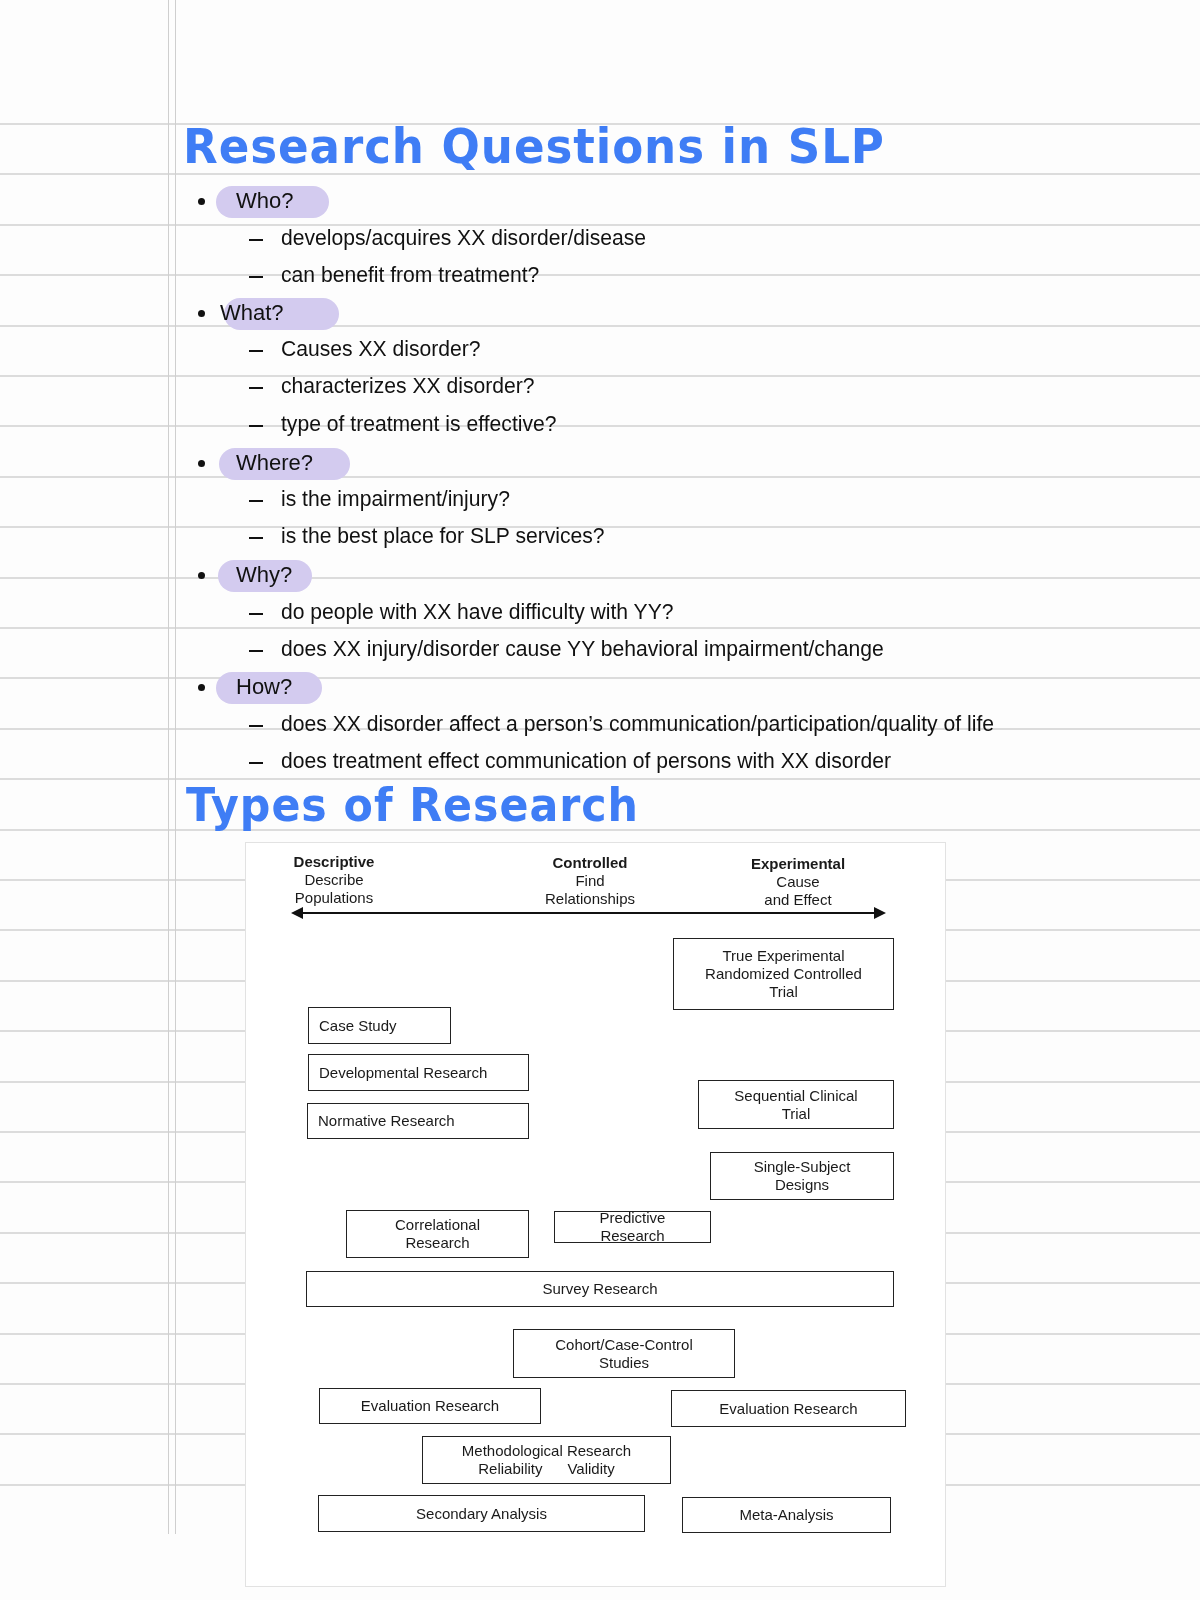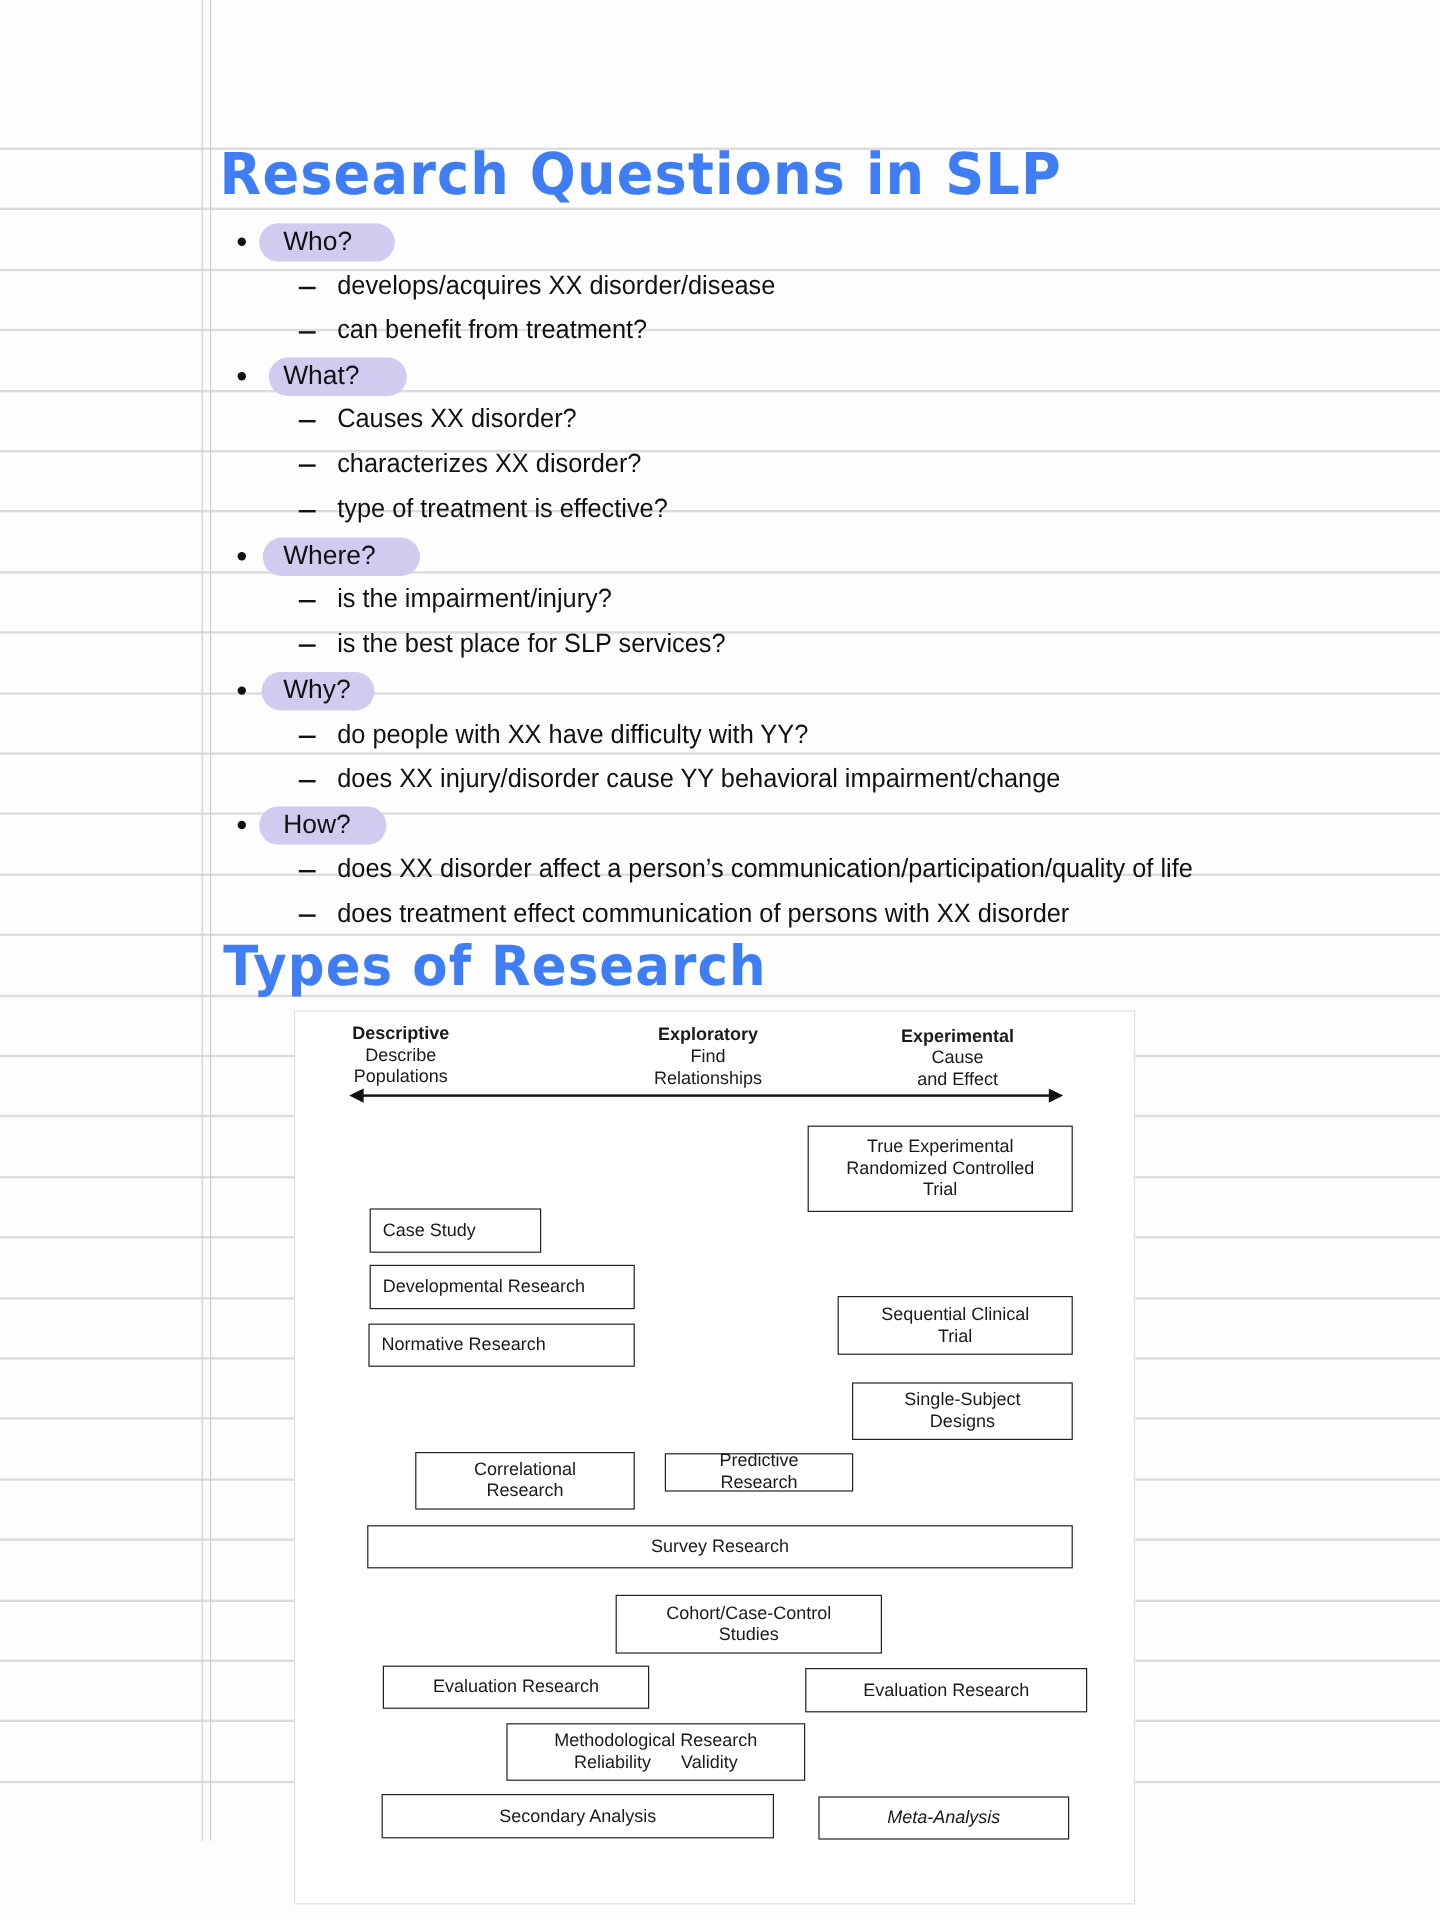--- a/index.html
+++ b/index.html
@@ -116,21 +116,21 @@
 <div class="q-list" id="q-list">
     <div class="bullet-dot" style="left: 198px; top: 198px;"></div>
     <div class="pill" style="left: 216px; top: 186px; width: 113px;"></div>
     <div class="pill-label" style="left: 236px; top: 188px;">Who?</div>
     <div class="dash" style="left: 249px; top: 239px;"></div>
     <div class="sub-row" style="left: 281px; top: 225px;">develops/acquires XX disorder/disease</div>
     <div class="dash" style="left: 249px; top: 276px;"></div>
     <div class="sub-row" style="left: 281px; top: 262px;">can benefit from treatment?</div>
     <div class="bullet-dot" style="left: 198px; top: 310px;"></div>
     <div class="pill" style="left: 224px; top: 298px; width: 115px;"></div>
-    <div class="pill-label" style="left: 236px; top: 300px;">What?</div>
+    <div class="pill-label" style="left: 220px; top: 300px;">What?</div>
     <div class="dash" style="left: 249px; top: 350px;"></div>
     <div class="sub-row" style="left: 281px; top: 336px;">Causes XX disorder?</div>
     <div class="dash" style="left: 249px; top: 387px;"></div>
     <div class="sub-row" style="left: 281px; top: 373px;">characterizes XX disorder?</div>
     <div class="dash" style="left: 249px; top: 425px;"></div>
     <div class="sub-row" style="left: 281px; top: 411px;">type of treatment is effective?</div>
     <div class="bullet-dot" style="left: 198px; top: 460px;"></div>
     <div class="pill" style="left: 219px; top: 448px; width: 131px;"></div>
     <div class="pill-label" style="left: 236px; top: 450px;">Where?</div>
     <div class="dash" style="left: 249px; top: 500px;"></div>
@@ -155,21 +155,21 @@
 
 <div id="title-2" class="hand-title">Types of Research</div>
 
 <div class="figure">
   <div class="fig-head" style="left:40px; top:10px; width:96px;">
     <span class="h-bold">Descriptive</span>
     <span class="h-line">Describe</span>
     <span class="h-line">Populations</span>
   </div>
   <div class="fig-head" style="left:294px; top:11px; width:100px;">
-    <span class="h-bold">Exploratory</span>
+    <span class="h-bold">Controlled</span>
     <span class="h-line">Find</span>
     <span class="h-line">Relationships</span>
   </div>
   <div class="fig-head" style="left:496px; top:12px; width:112px;">
     <span class="h-bold">Experimental</span>
     <span class="h-line">Cause</span>
     <span class="h-line">and Effect</span>
   </div>
 
   <div class="arrow-head-l" style="left:45px; top:64px;"></div>
@@ -219,16 +219,16 @@
   <div class="box" style="left:425px; top:547px; width:235px; height:37px;">
       <span style="white-space: pre;">Evaluation Research</span>
     </div>
   <div class="box" style="left:176px; top:593px; width:249px; height:48px;">
       <span style="white-space: pre;">Methodological Research</span>
       <span style="white-space: pre;">Reliability      Validity</span>
     </div>
   <div class="box" style="left:72px; top:652px; width:327px; height:37px;">
       <span style="white-space: pre;">Secondary Analysis</span>
     </div>
-  <div class="box" style="left:436px; top:654px; width:209px; height:36px;font-style:italic;">
+  <div class="box" style="left:436px; top:654px; width:209px; height:36px;">
       <span style="white-space: pre;">Meta-Analysis</span>
     </div>
 </div>
 
 </body></html>

